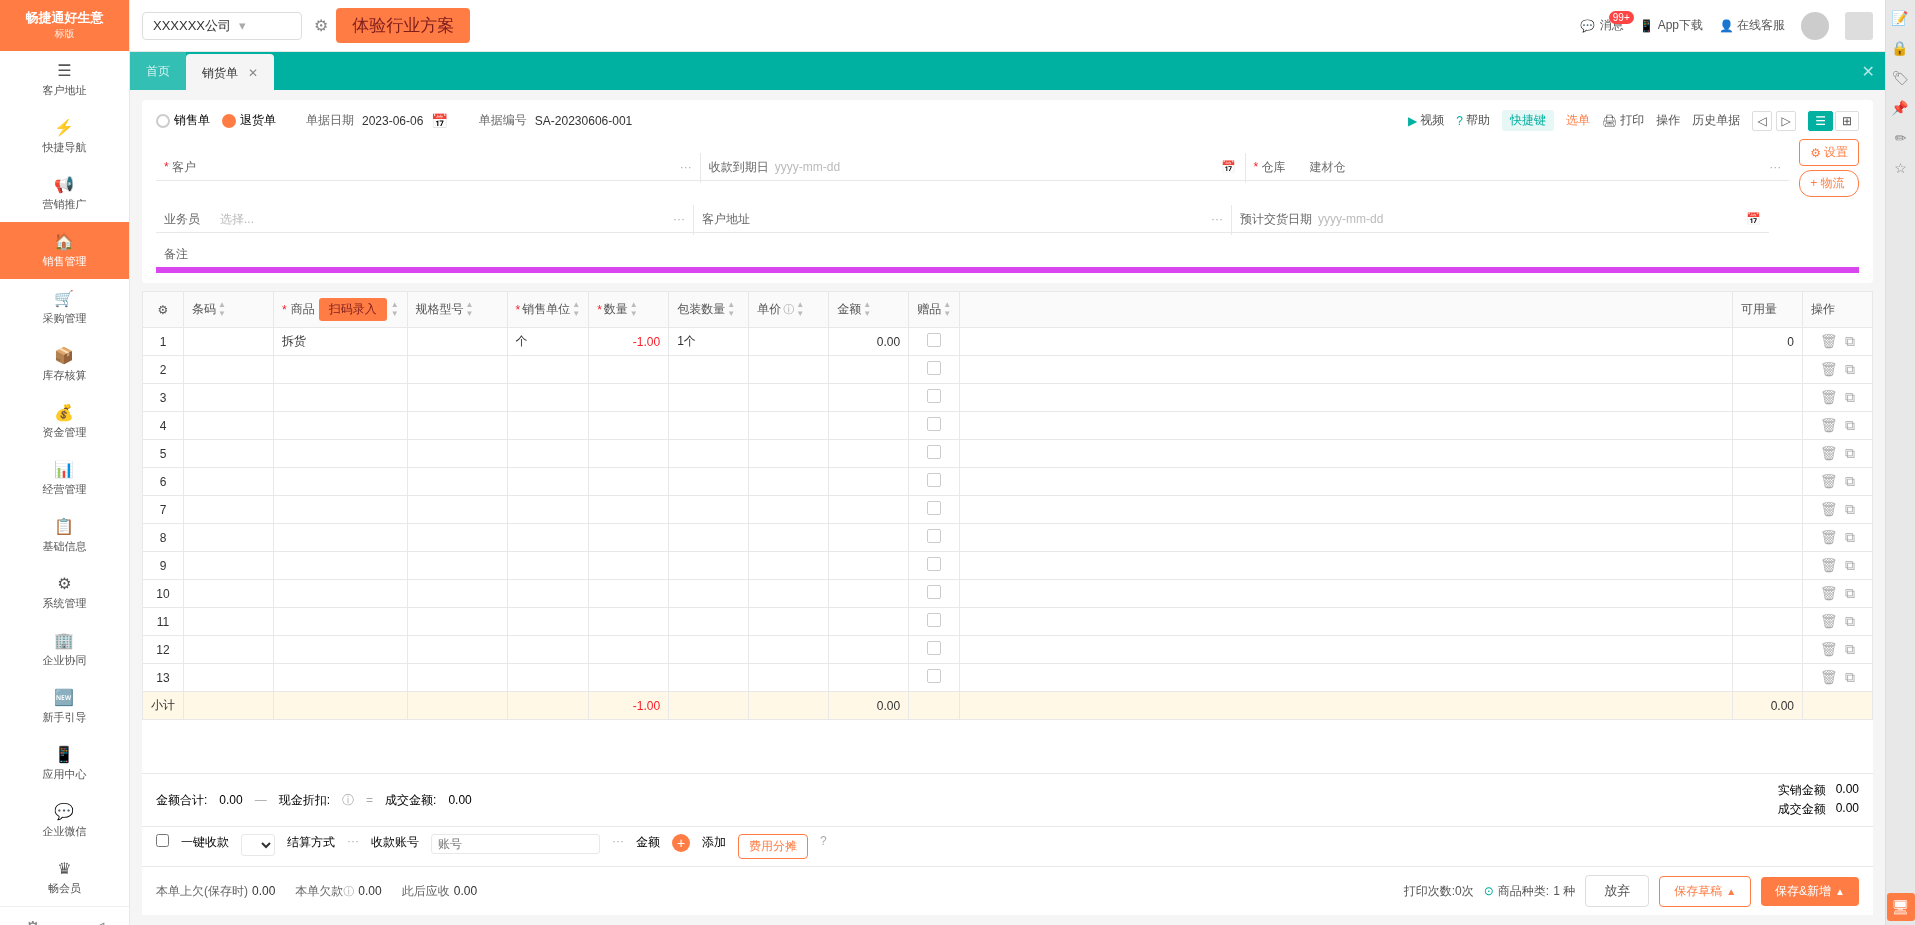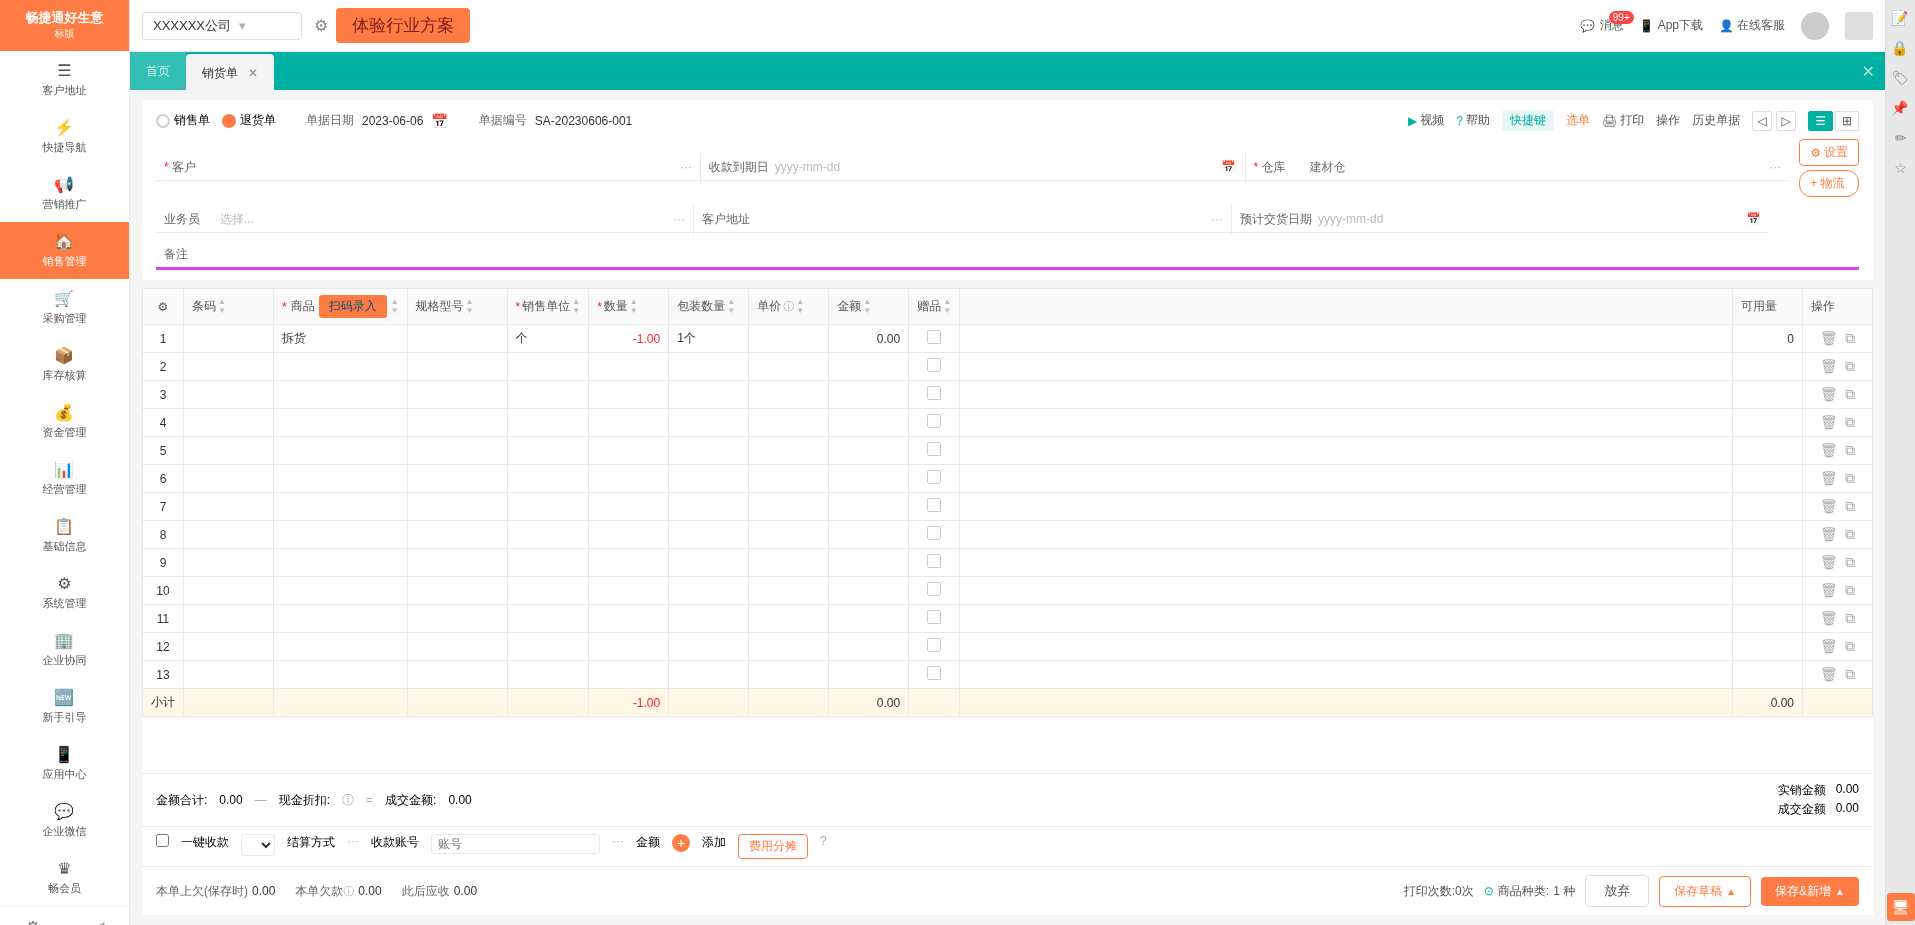--- a/index.html
+++ b/index.html
@@ -49,21 +49,21 @@
     .date-icon { color: #aaa; font-size: 14px; }
     .form-num-group { display: flex; align-items: center; gap: 8px; margin-left: 20px; }
     .header-action-item { display: flex; align-items: center; gap: 3px; color: #555; cursor: pointer; font-size: 12px; }
     .header-action-item .icon { color: #00b0a0; }
     .page-nav { display: flex; gap: 4px; }
     .page-nav-btn { width: 20px; height: 20px; display: flex; align-items: center; justify-content: center; border: 1px solid #ddd; border-radius: 2px; cursor: pointer; color: #555; }
     .view-btns { display: flex; gap: 2px; }
     .view-btn { padding: 2px 6px; border: 1px solid #ddd; border-radius: 2px; cursor: pointer; color: #555; }
     .view-btn.active { background: #00b0a0; color: #fff; border-color: #00b0a0; }
     .form-right-btn { background: #ff7d45; color: #fff; border: none; border-radius: 4px; padding: 5px 10px; cursor: pointer; font-size: 12px; display: flex; align-items: center; gap: 3px; }
-    .scan-btn { background: #ff7d45; color: #0c4a6e; border: none; border-radius: 3px; padding: 3px 10px; cursor: pointer; font-size: 12px; }
+    .scan-btn { background: #ff7d45; color: #7f1d1d; border: none; border-radius: 3px; padding: 3px 10px; cursor: pointer; font-size: 12px; }
     table { width: 100%; border-collapse: collapse; }
     table th { background: #fafafa; border: 1px solid #e8e8e8; padding: 6px 8px; text-align: left; color: #555; font-weight: normal; white-space: nowrap; }
     table td { border: 1px solid #e8e8e8; padding: 5px 8px; color: #333; white-space: nowrap; }
     .table-footer-row td { background: #fff8e6; font-weight: 500; }
     .col-num { width: 36px; text-align: center; }
     .col-barcode { width: 90px; }
     .col-goods { width: 120px; }
     .col-spec { width: 100px; }
     .col-unit { width: 80px; }
     .col-qty { width: 80px; text-align: right; }
@@ -353,21 +353,21 @@
 
           <div class="form-cell" style="flex:1;border-bottom:1px solid #e8e8e8;padding-bottom:4px;">
             <span class="label">预计交货日期</span>
             <input type="text" style="border: none; outline: none; flex: 1 1 0%; background: transparent;" placeholder="yyyy-mm-dd">
             <span class="cal-icon">📅</span>
           </div>
           <div style="width:90px;"></div>
         </div>
 
         <div class="form-row">
-          <div class="form-cell" style="border-bottom:3px solid #d946ef;padding-bottom:4px;">
+          <div class="form-cell" style="border-bottom:6px solid #d946ef;padding-bottom:4px;">
             <span class="label">备注</span>
             <input type="text" style="border: none; outline: none; flex: 1 1 0%; background: transparent; min-width: 400px;">
           </div>
         </div>
       </div>
     </div>
 
     <div class="table-area">
       <div style="overflow-x:auto;flex:1;">
         <table>

